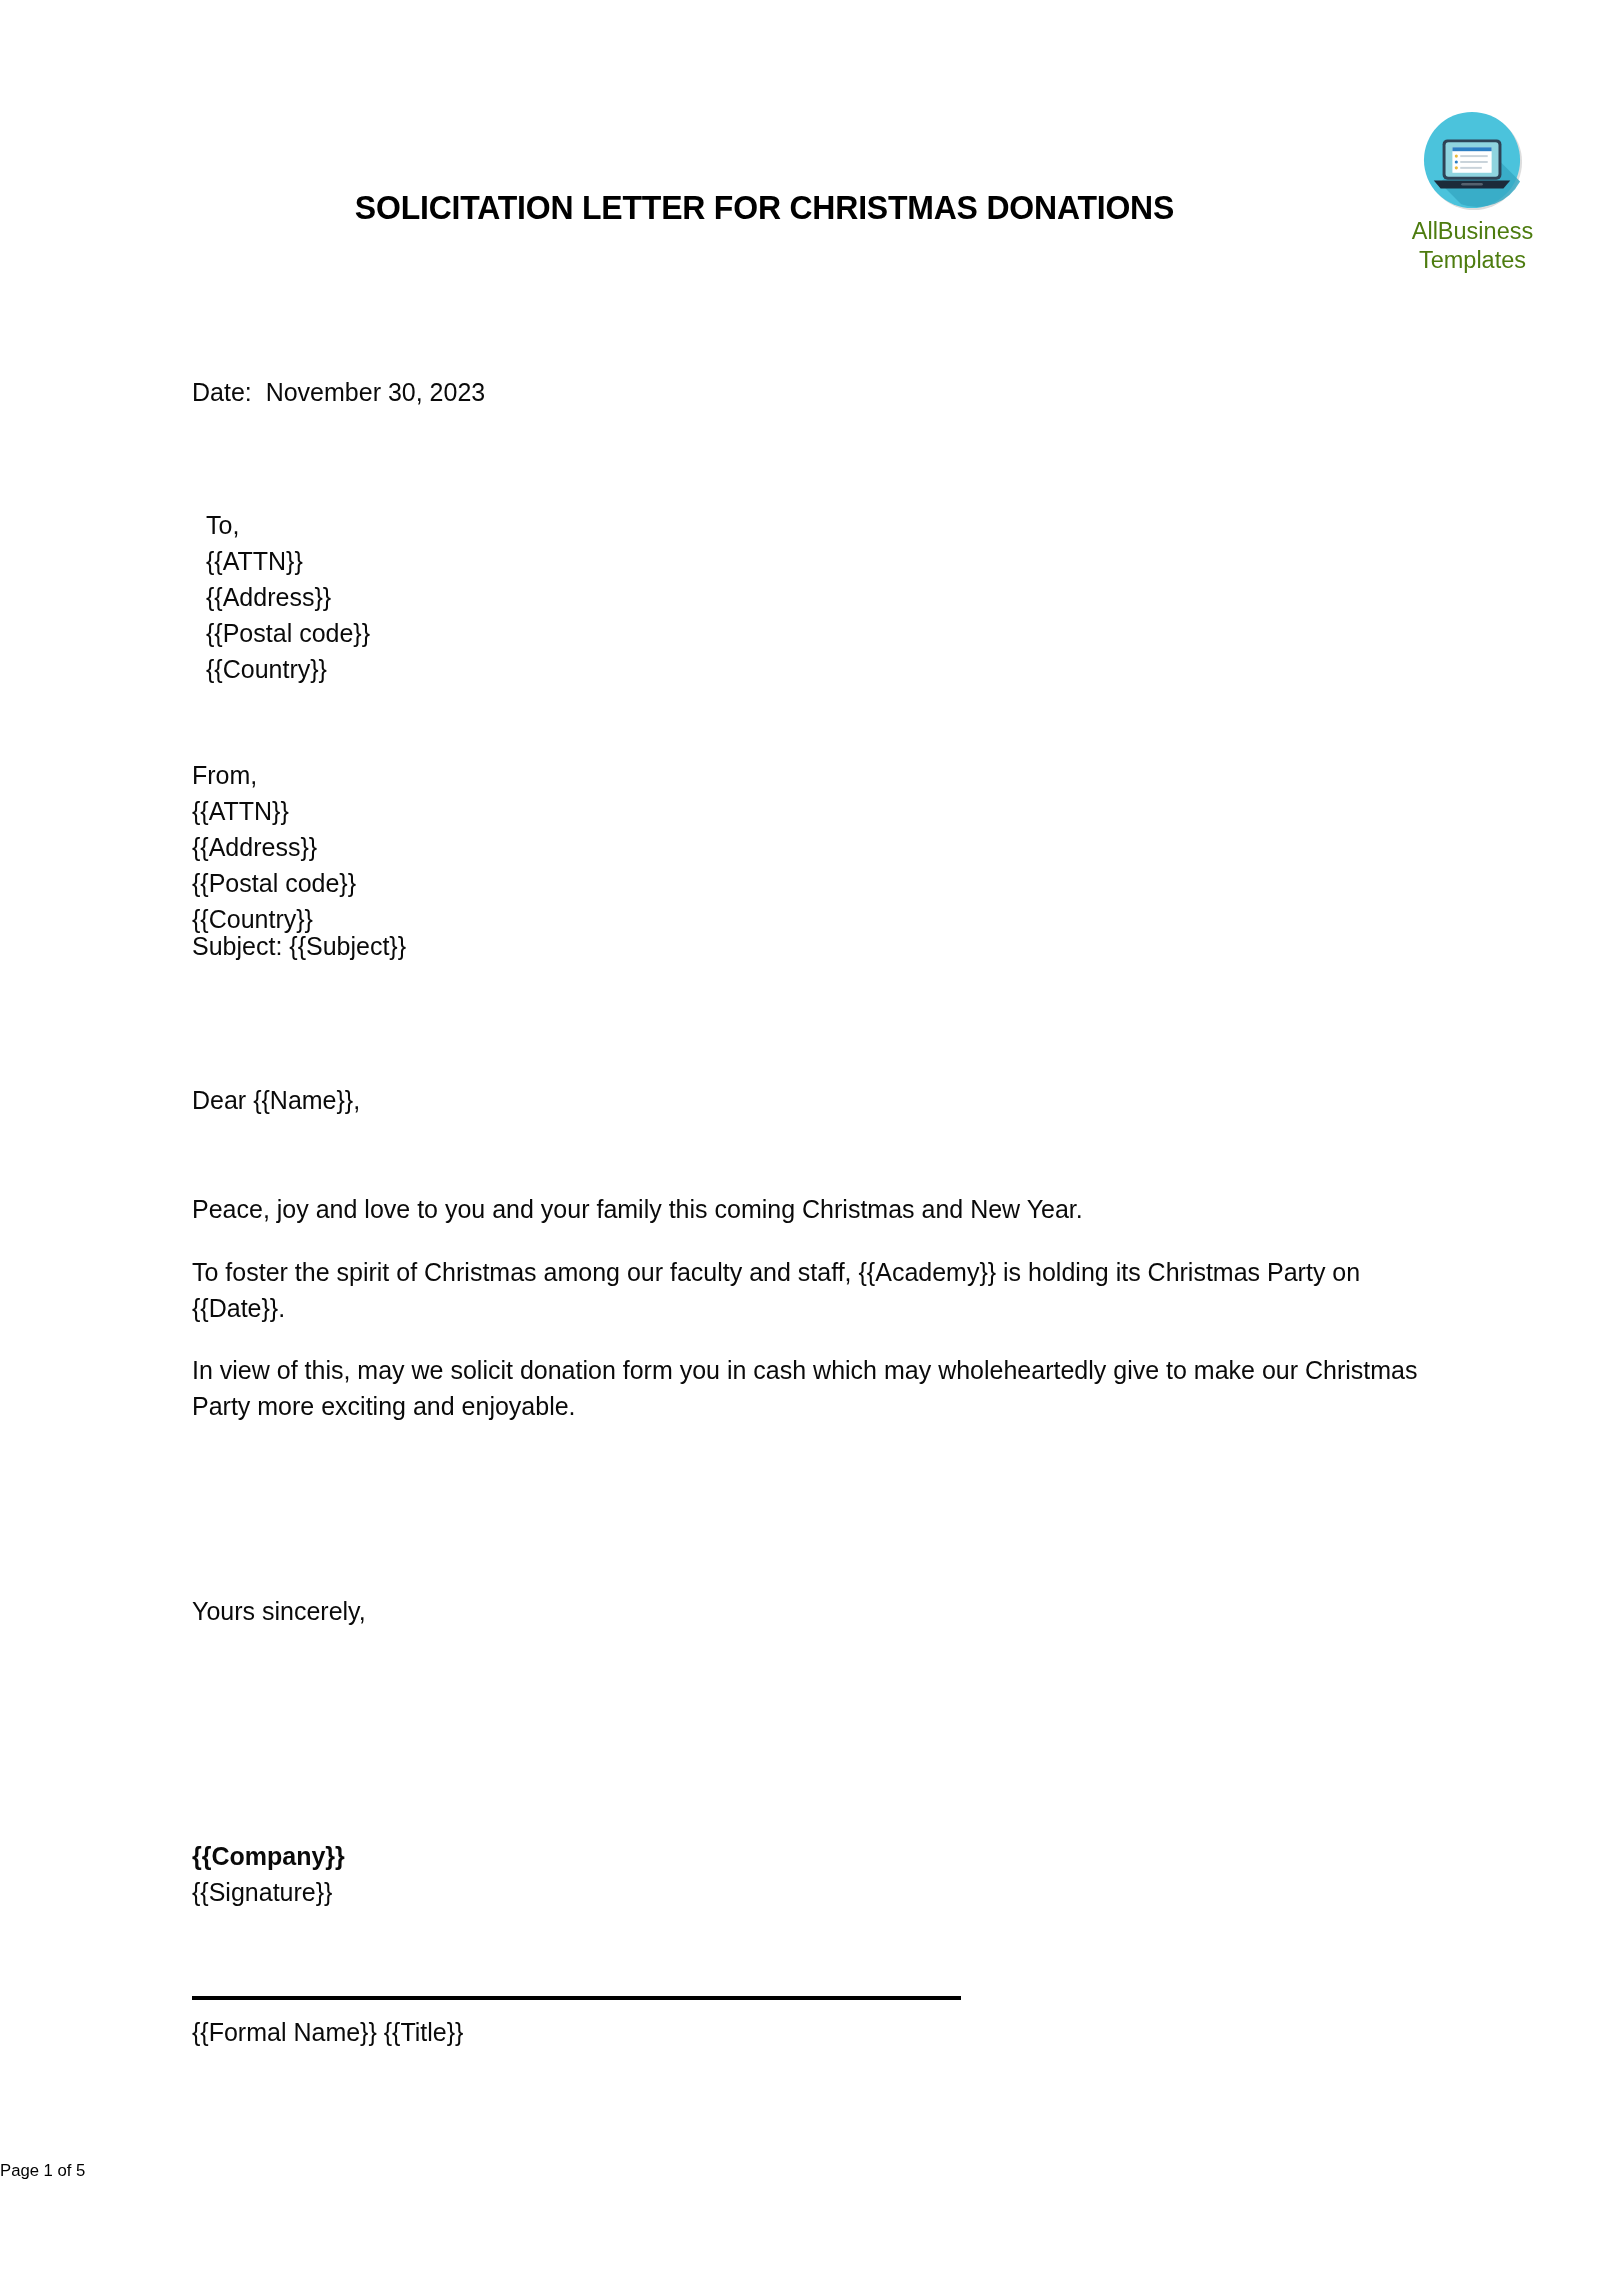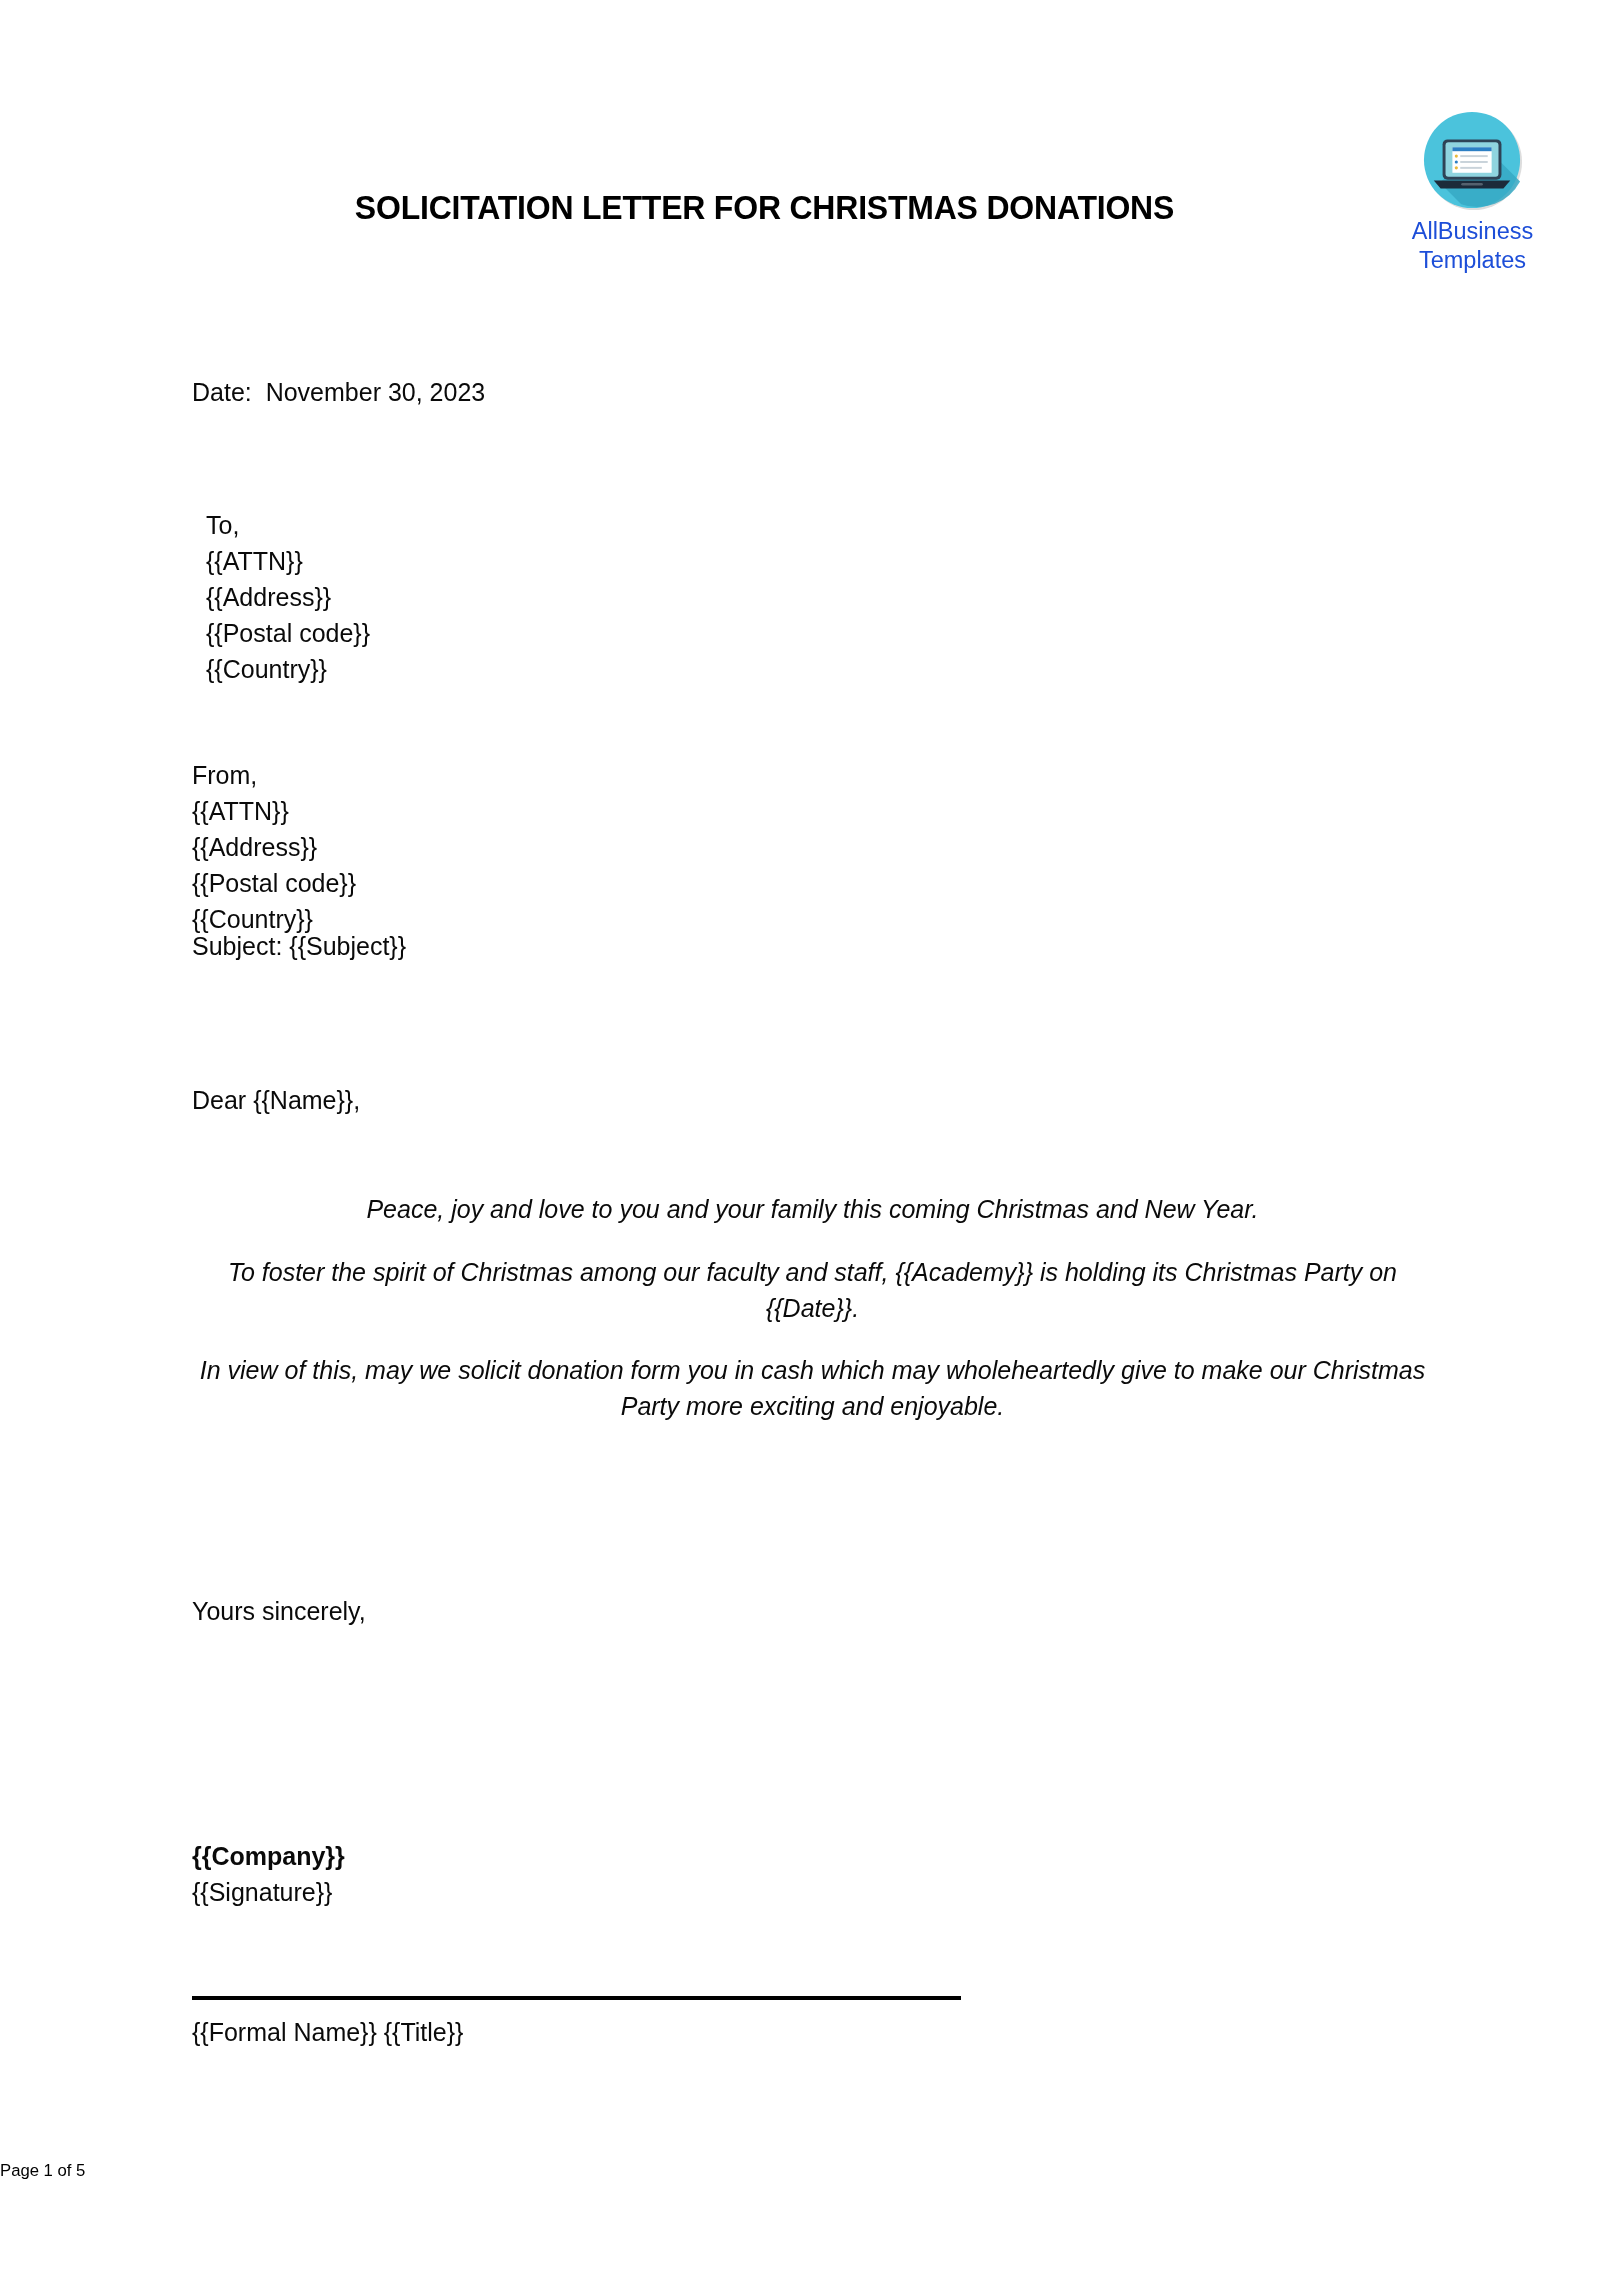--- a/index.html
+++ b/index.html
@@ -59,21 +59,21 @@
     width: 102px;
     height: 102px;
     margin: 0 auto;
   }
   .logo-mark svg { display: block; }
   .logo-text {
     margin-top: 4.9px;
     font-family: "Liberation Sans", sans-serif;
     font-size: 23.5px;
     line-height: 29px;
-    color: #1d4ed8;
+    color: #4d7c0f;
   }
 
   
   .body-area {
     position: absolute;
     left: 192px;
     top: 0;
     width: 1245px;
     font-family: "Liberation Sans", sans-serif;
     font-size: 25px;
@@ -110,22 +110,21 @@
     left: 0;
   }
   .paras {
     position: absolute;
     top: 1191px;
     left: 0;
     width: 1241px;
   }
   .para {
     margin: 0 0 26.5px 0;
-    text-align: center;
-    font-style: italic;
+    text-align: left;
   }
   .closing {
     position: absolute;
     top: 1593px;
     left: 0;
   }
   .sig-block {
     position: absolute;
     top: 1838px;
     left: 0;

